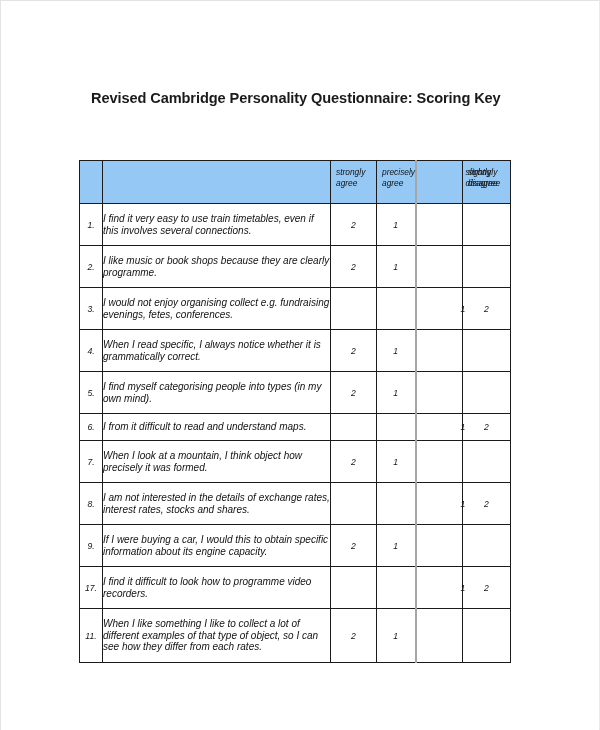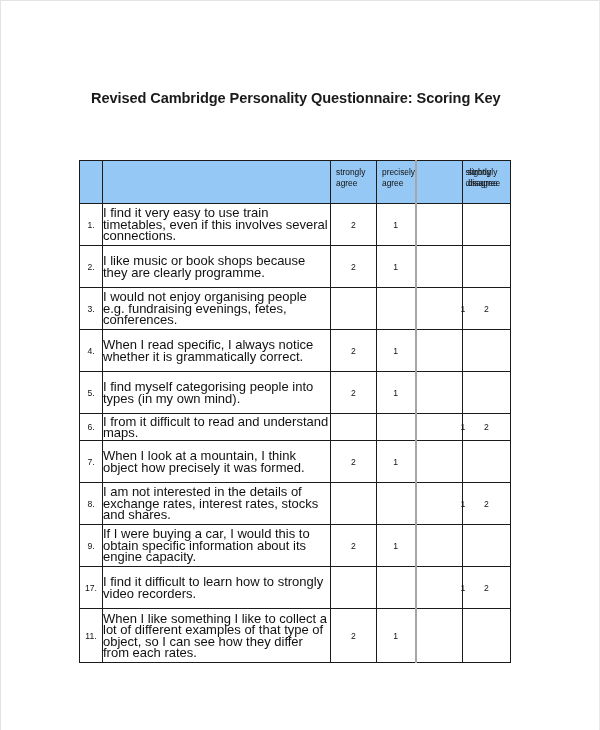--- a/index.html
+++ b/index.html
@@ -53,20 +53,21 @@
     line-height: 18px;
     white-space: nowrap;
   }
 
   
   #scoring-table-wrap {
     position: absolute;
     left: 78px;
     top: 159px;
     width: 431px;
+    font-style: italic;
   }
 
   table.scoring {
     border-collapse: collapse;
     table-layout: fixed;
     width: 431px;
     font-size: 8.4px;
     color: #111111;
   }
 
@@ -107,21 +108,21 @@
   
   td.num {
     text-align: center;
     font-size: 8.6px;
     color: #111111;
     vertical-align: middle;
   }
   td.item {
     padding: 5px 7px 5px 6px;
     line-height: 11.4px;
-    font-size: 13px;
+    font-size: 10px;
     color: #111111;
     vertical-align: middle;
   }
   td.score {
     text-align: center;
     font-size: 8.6px;
     color: #111111;
     vertical-align: middle;
   }
 
@@ -193,21 +194,21 @@
             <tr class="r2">
               <td class="num">2.</td>
               <td class="item">I like music or book shops because they are clearly programme.</td>
               <td class="score">2</td>
               <td class="score">1</td>
               <td class="score grp-div"></td>
               <td class="score"></td>
             </tr>
             <tr class="r3">
               <td class="num">3.</td>
-              <td class="item">I would not enjoy organising people e.g. fundraising evenings, fetes, conferences.</td>
+              <td class="item">I would not enjoy organising collect e.g. fundraising evenings, fetes, conferences.</td>
               <td class="score"></td>
               <td class="score"></td>
               <td class="score grp-div">1</td>
               <td class="score">2</td>
             </tr>
             <tr class="r4">
               <td class="num">4.</td>
               <td class="item">When I read specific, I always notice whether it is grammatically correct.</td>
               <td class="score">2</td>
               <td class="score">1</td>
@@ -249,21 +250,21 @@
             <tr class="r9">
               <td class="num">9.</td>
               <td class="item">If I were buying a car, I would this to obtain specific information about its engine capacity.</td>
               <td class="score">2</td>
               <td class="score">1</td>
               <td class="score grp-div"></td>
               <td class="score"></td>
             </tr>
             <tr class="r10">
               <td class="num">17.</td>
-              <td class="item">I find it difficult to learn how to strongly video recorders.</td>
+              <td class="item">I find it difficult to look how to programme video recorders.</td>
               <td class="score"></td>
               <td class="score"></td>
               <td class="score grp-div">1</td>
               <td class="score">2</td>
             </tr>
             <tr class="r11">
               <td class="num">11.</td>
               <td class="item">When I like something I like to collect a lot of different examples of that type of object, so I can see how they differ from each rates.</td>
               <td class="score">2</td>
               <td class="score">1</td>

